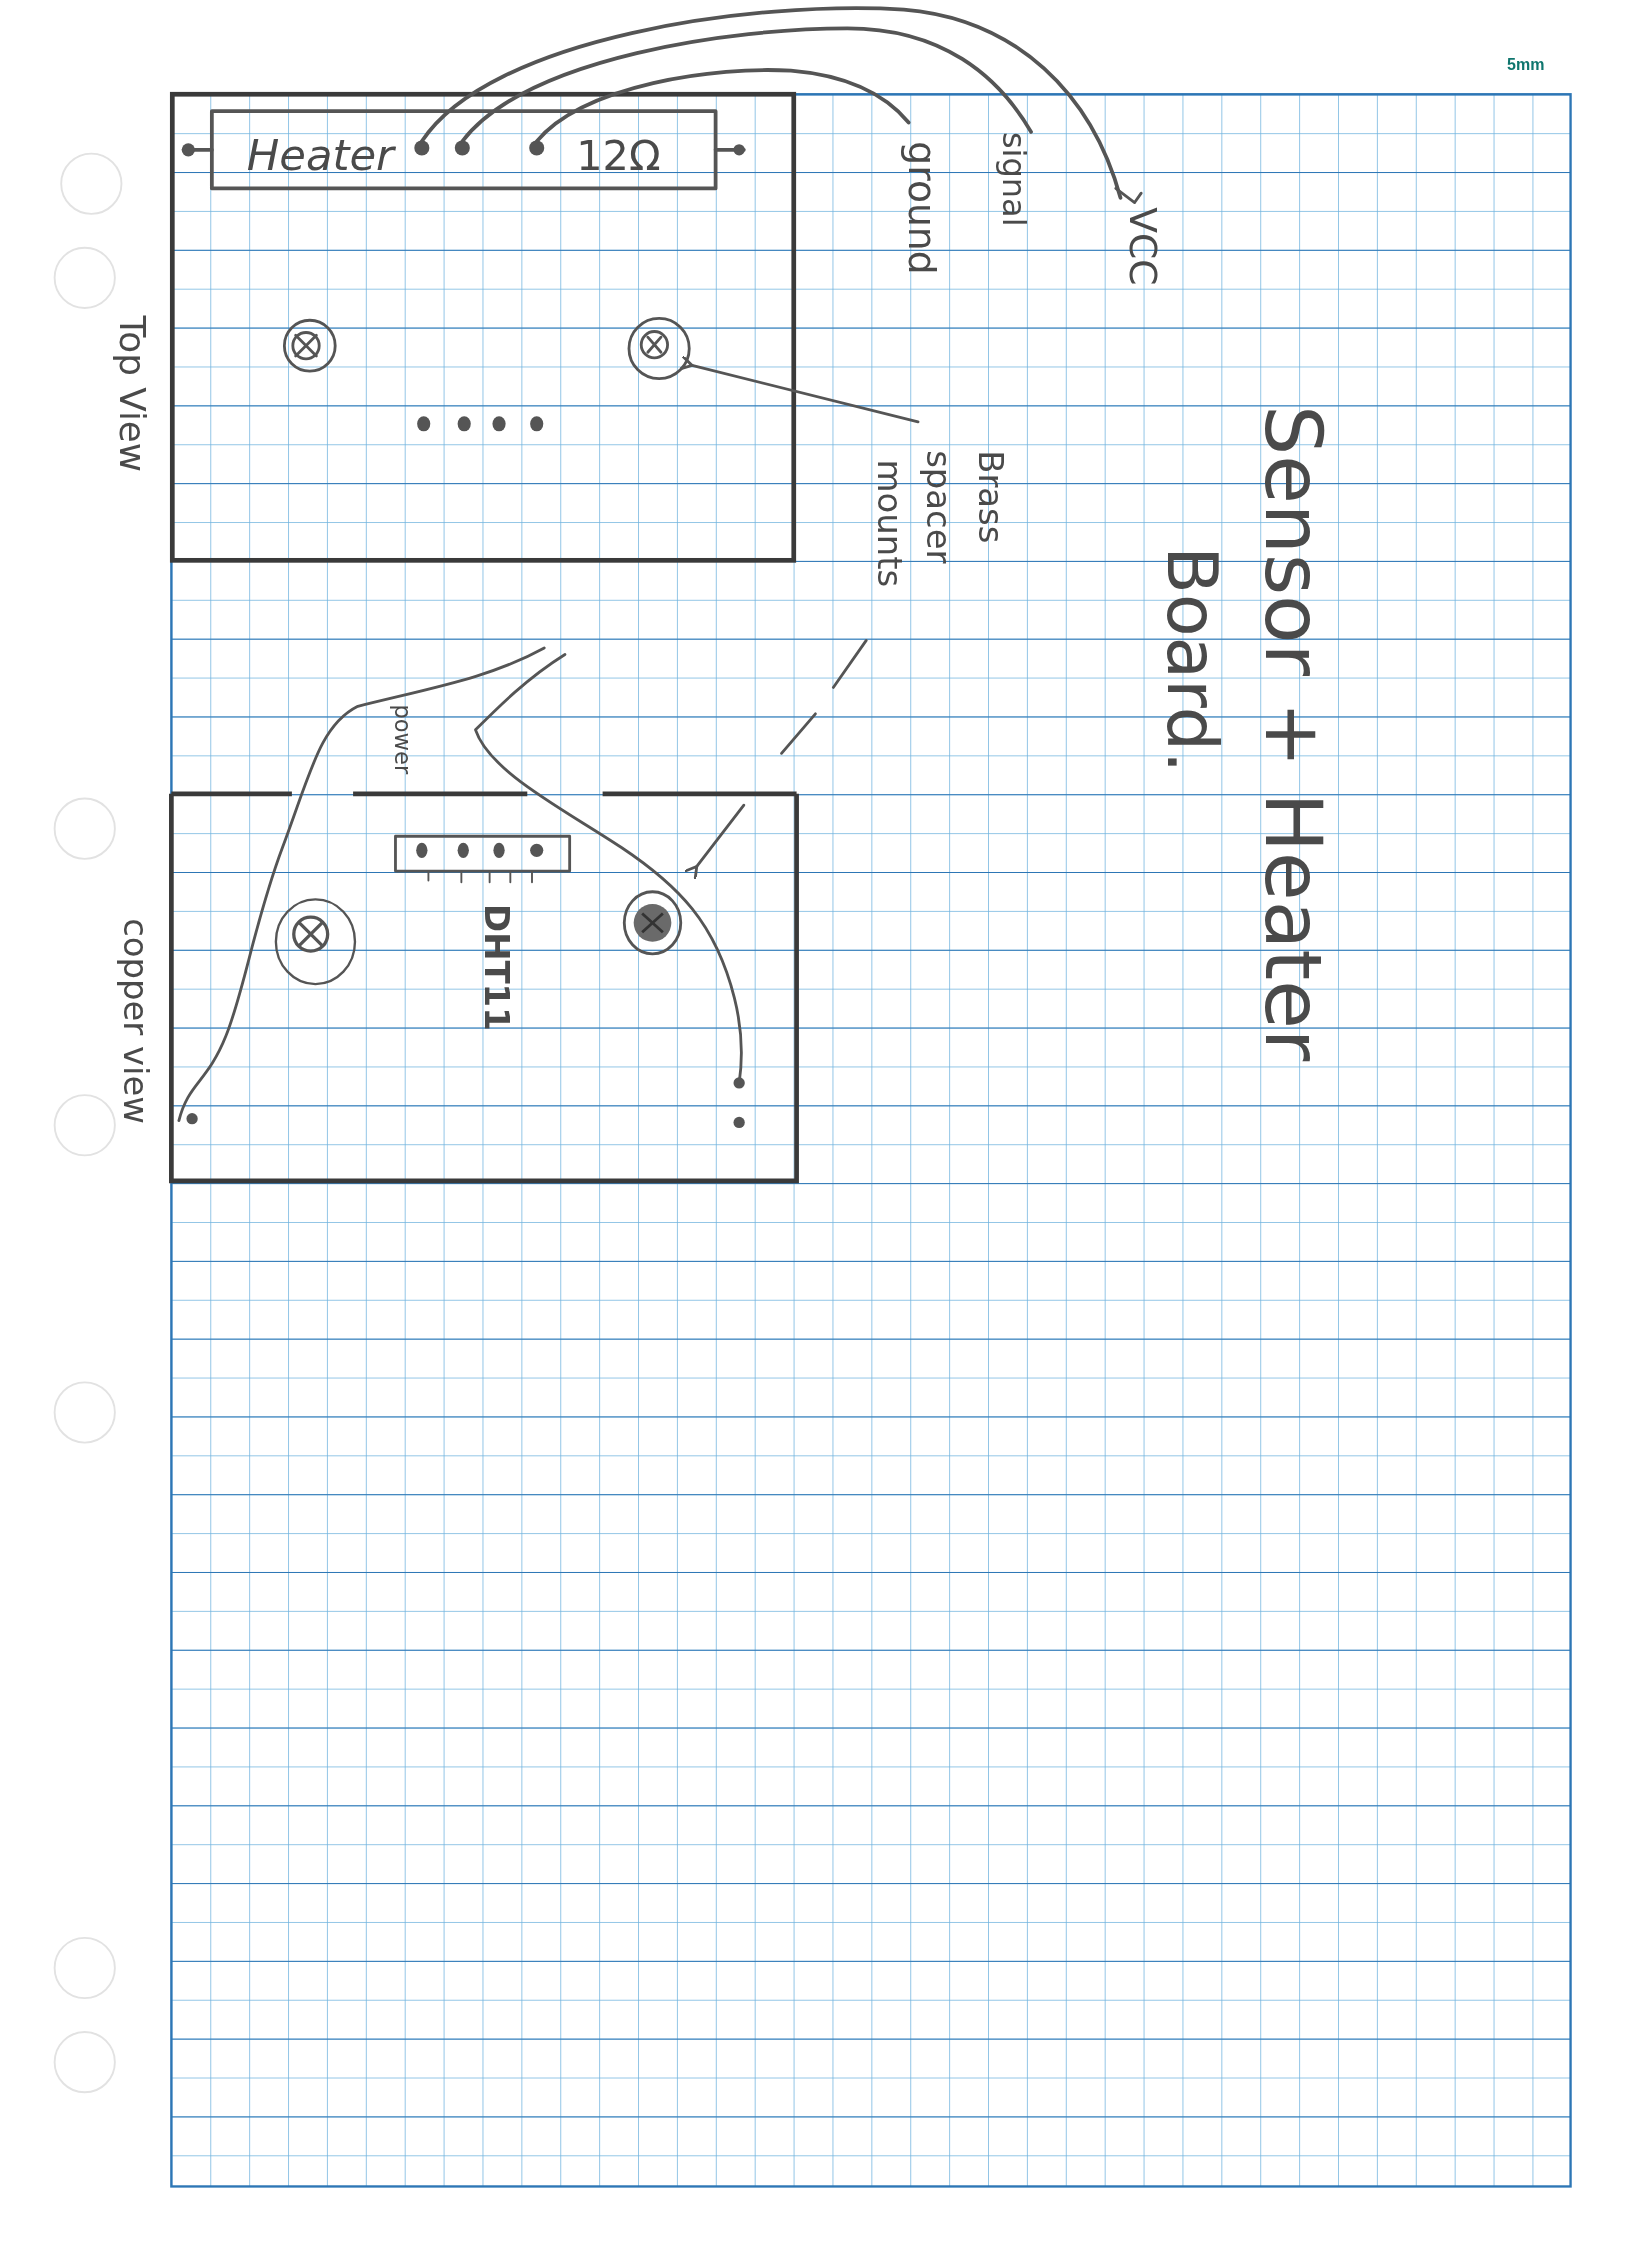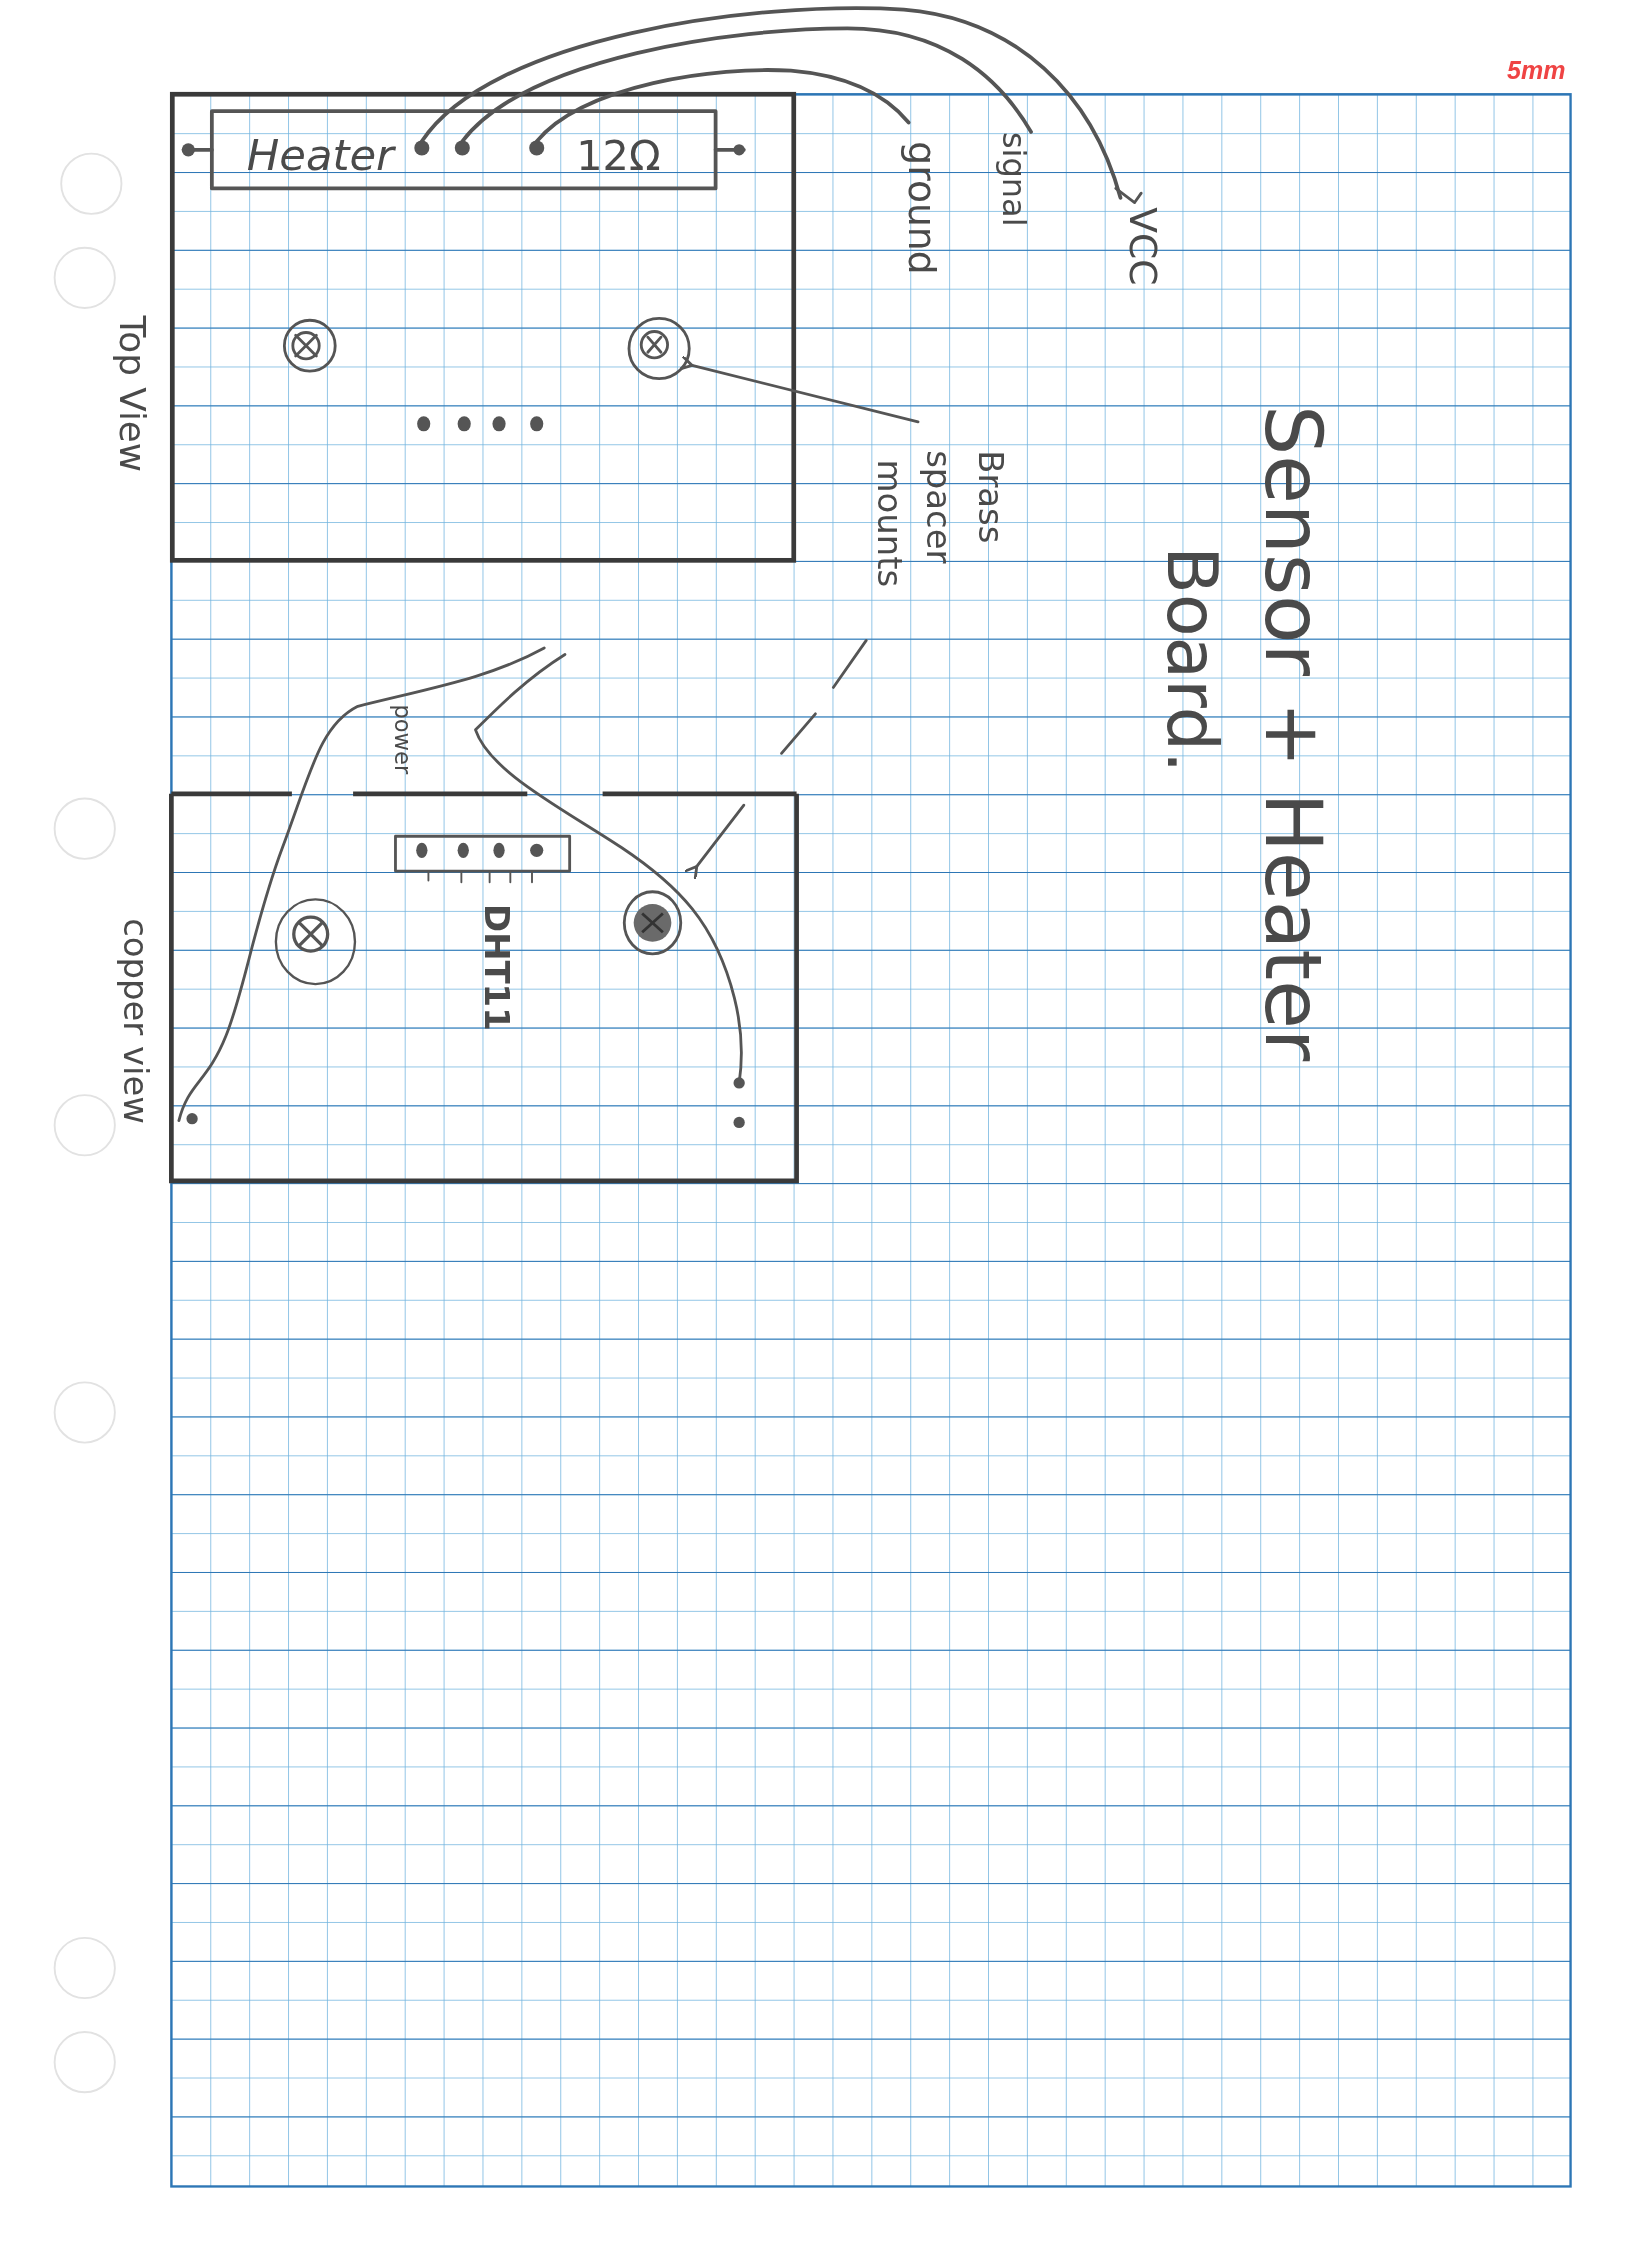--- a/index.html
+++ b/index.html
@@ -2,22 +2,22 @@
 <html style="font-size:15px"><head>
   <meta charset="utf-8">
   <style>
     html, body { margin: 0; padding: 0; }
     body {
       width: 1628px; height: 2260px; background: #ffffff; position: relative; overflow: hidden;
       font-family: "Liberation Sans", sans-serif;
     }
     #sheet { position: absolute; left: 0; top: 0; width: 1628px; height: 2260px; }
     .grid-label {
-      position: absolute; left: 1507px; top: 56px; font-size: 25px; font-weight: bold;
-      color: #ef4444; font-family: "Liberation Sans", sans-serif; font-style: italic;
+      position: absolute; left: 1507px; top: 56px; font-size: 16px; font-weight: bold;
+      color: #0f766e; font-family: "Liberation Sans", sans-serif;
     }
     .hand { font-family: "DejaVu Sans", sans-serif; fill: #4a4a4a; }
     .pencil { stroke: #555; fill: none; stroke-linecap: round; stroke-linejoin: round; }
     .board { stroke: #3a3a3a; stroke-width: 5; fill: none; }
     .hole { fill: none; stroke: #e2e2e2; stroke-width: 2; }
   </style>
 </head>
 <body>
 
 <div id="sheet">

